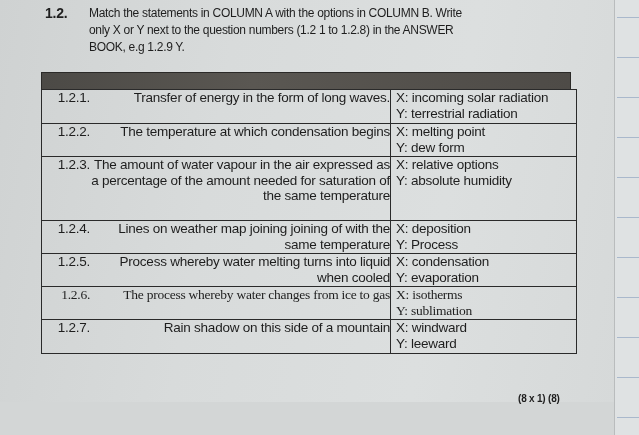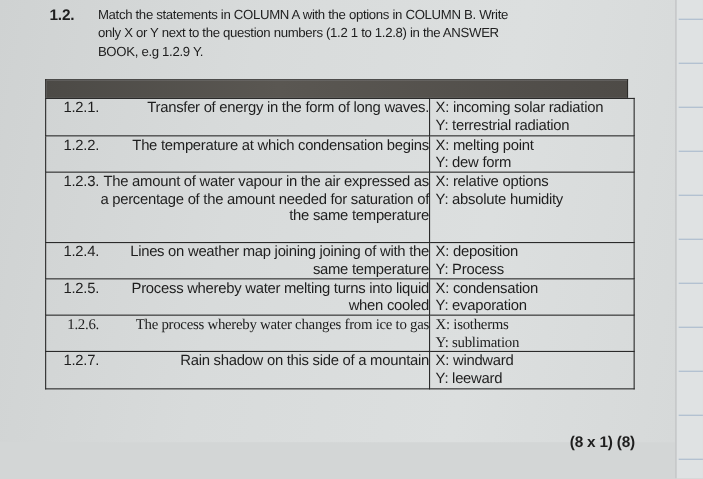--- a/index.html
+++ b/index.html
@@ -104,21 +104,21 @@
     tr.r4 td { height: 32px; margin-left: 17px; }
     tr.r5 td { height: 32px; }
     tr.r6 td { height: 32px; font-family: Liberation Serif, serif; }
     tr.r7 td { height: 33px; }
     tr.r8 td { height: 33px; }
 
     .marks {
       position: absolute;
       left: 518px;
       top: 393px;
-      font-size: 14px;
+      font-size: 10px;
       font-weight: bold;
       letter-spacing: -0.2px;
       white-space: nowrap;
     }
   </style>
 </head>
 <body>
 
 <div class="paper">
 

